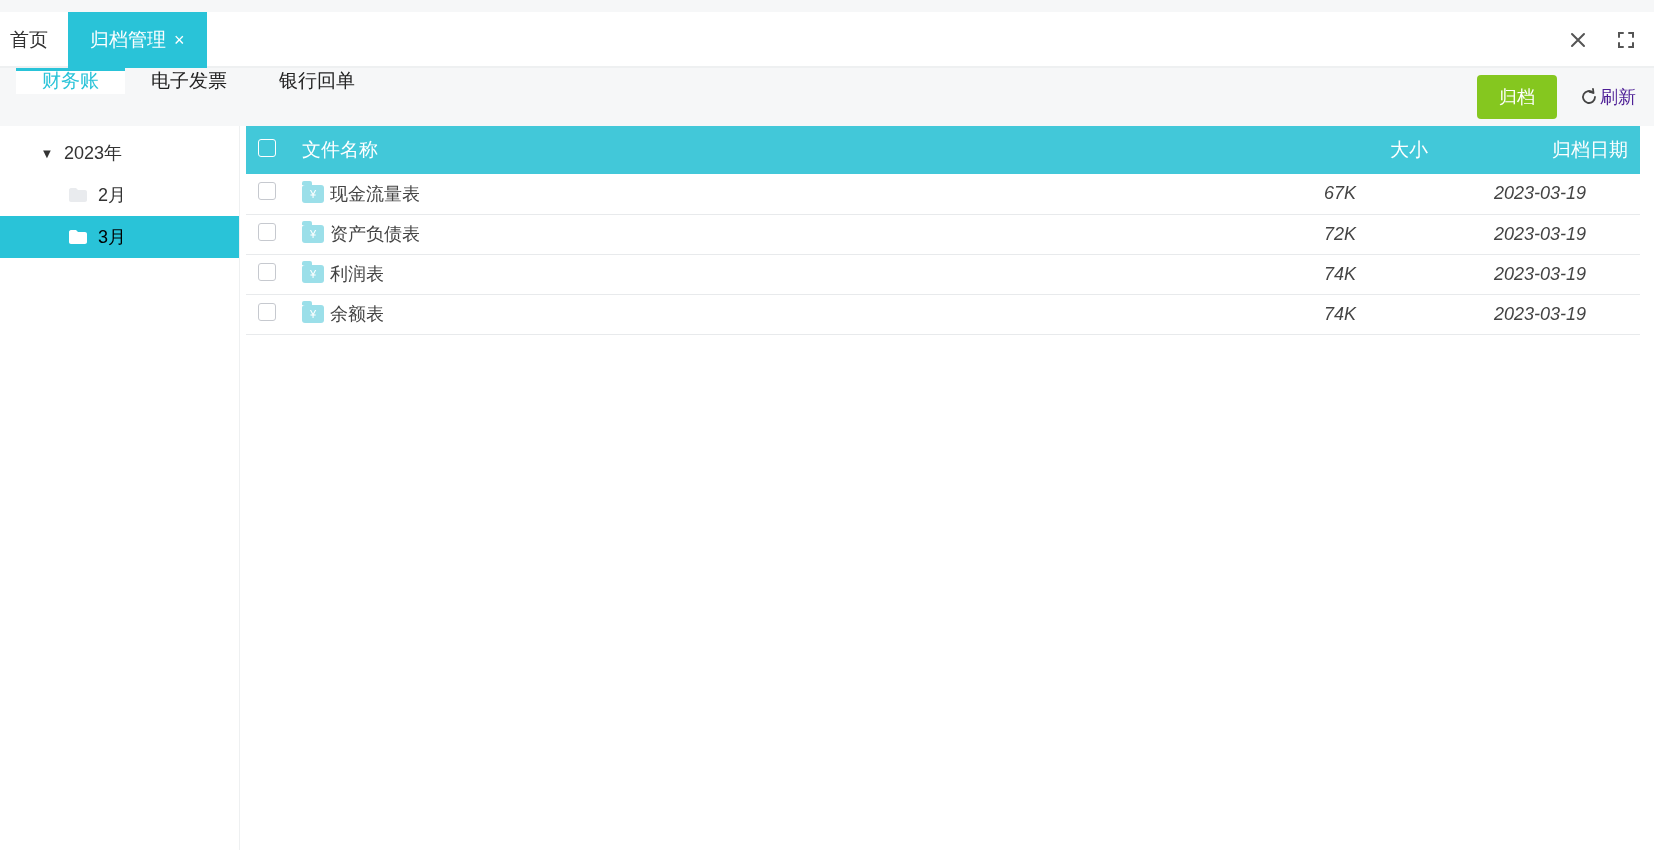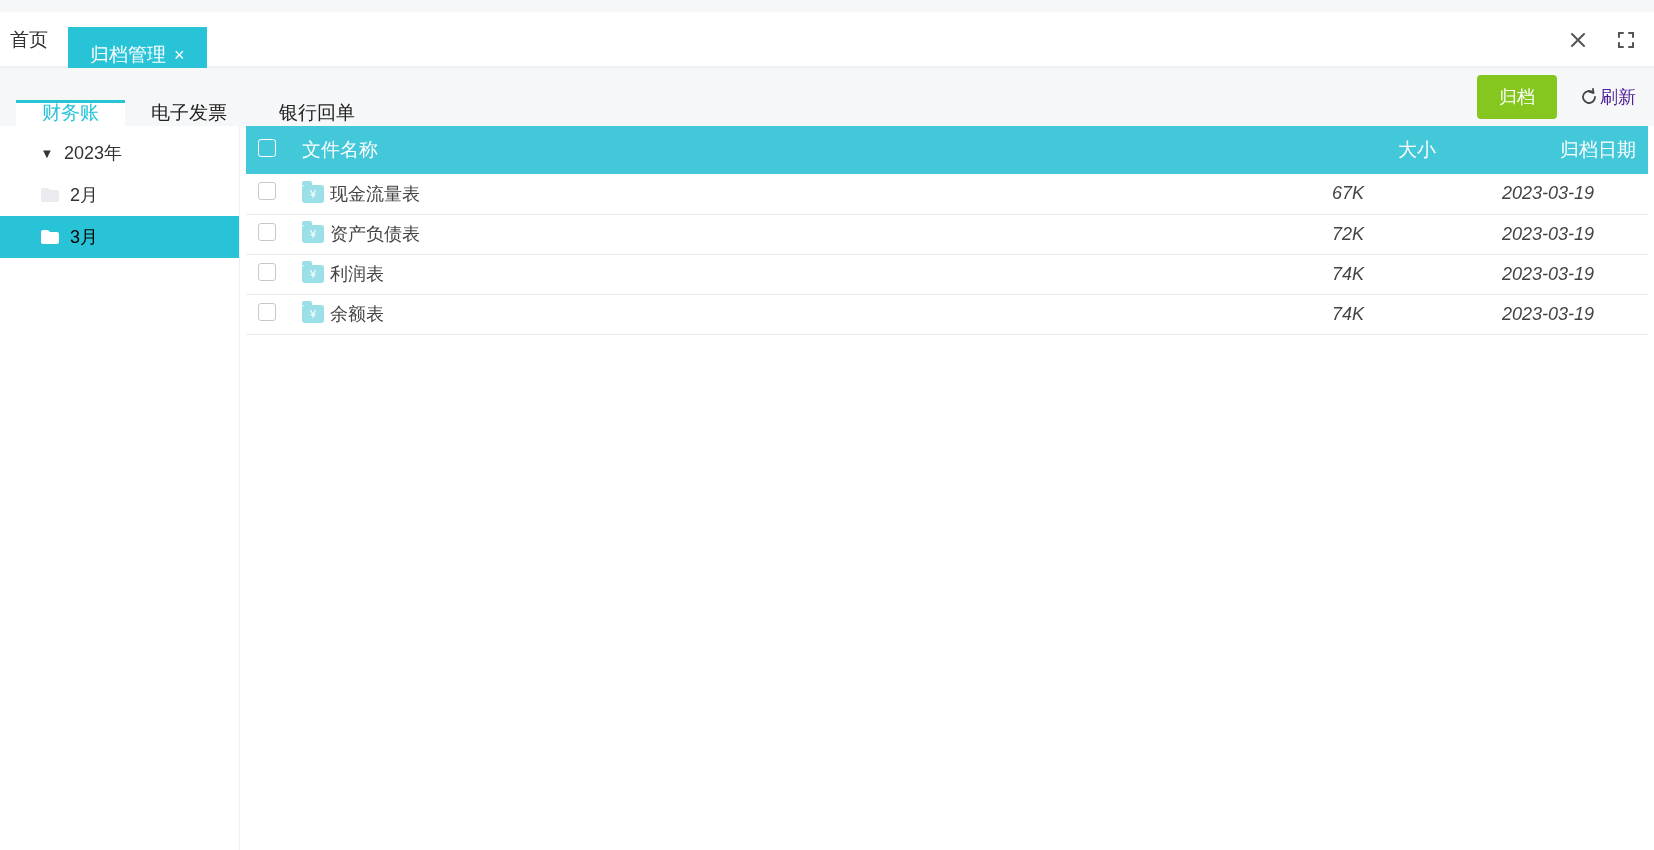--- a/index.html
+++ b/index.html
@@ -40,21 +40,20 @@
     padding: 0 22px;
     font-size: 19px;
     color: #333;
     cursor: pointer;
     position: relative;
   }
   .win-tab.home { padding-left: 10px; padding-right: 20px; }
   .win-tab.active {
     background: #29c3d8;
     color: #fff;
-    margin-top: 15px;
   }
   .win-tab .close {
     font-size: 18px;
     margin-left: 8px;
     line-height: 1;
   }
   .win-tabs-right {
     position: absolute;
     right: 10px;
     top: 0;
@@ -94,21 +93,21 @@
   
   .subtabs-row {
     height: 58px;
     display: flex;
     align-items: center;
     background: #f6f7f8;
     position: relative;
   }
   .subtabs {
     display: flex;
-    align-items: flex-end;
+    align-items: flex-start;
     height: 58px;
     margin-left: 16px;
   }
   .subtab {
     padding: 0 26px;
     display: flex;
     align-items: center;
     font-size: 19px;
     color: #222;
     cursor: pointer;
@@ -161,21 +160,21 @@
   }
   .tree-node {
     height: 42px;
     display: flex;
     align-items: center;
     padding-left: 40px;
     gap: 10px;
     cursor: pointer;
   }
   .tree-node.level-1 {
-    padding-left: 40px;
+    padding-left: 68px;
   }
   .tree-node.level-1.selected {
     background: #29c3d8;
     color: #000000;
   }
   .tree-node.level-1.selected svg { fill: #fff; }
   .tree-node svg { display: block; }
   .tree-node .caret {
     width: 14px;
     display: inline-flex;
@@ -186,21 +185,21 @@
 
   
   .content {
     flex: 1 1 auto;
     display: flex;
     flex-direction: column;
     background: #fff;
     min-height: 0;
   }
   .table-wrap {
-    padding: 0 0 0 0;
+    padding: 0 8px 0 0;
   }
   table.files {
     width: calc(100% - 12px);
     margin-left: 6px;
     border-collapse: collapse;
   }
   table.files thead th {
     background: #42c8d9;
     color: #fff;
     font-weight: 400;

